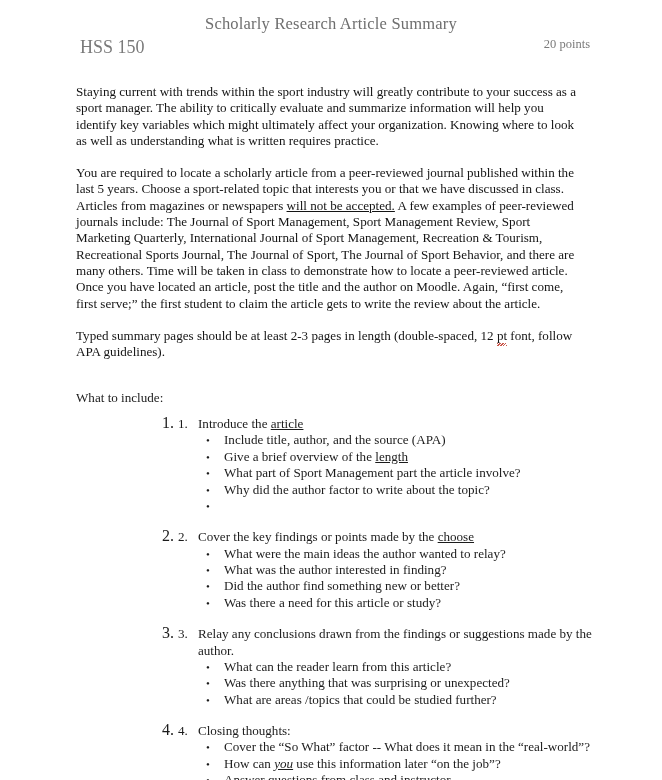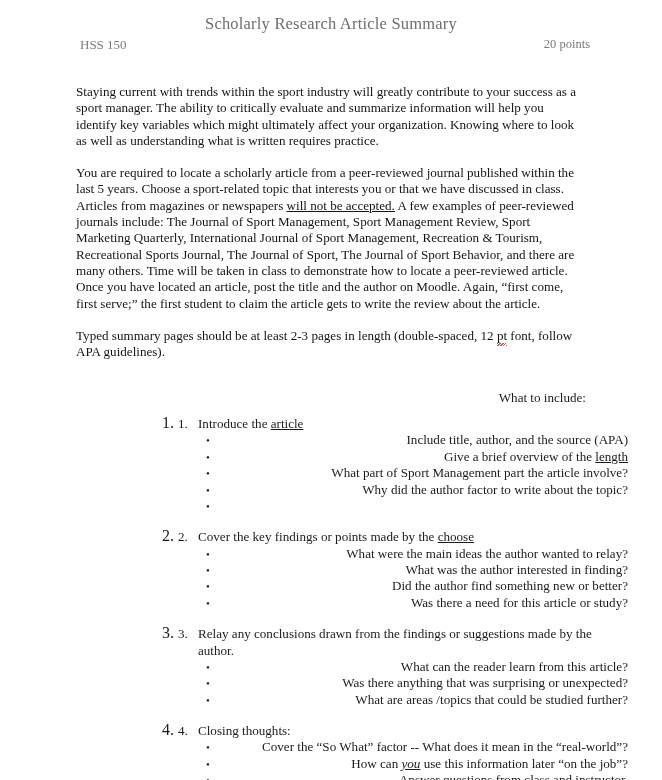--- a/index.html
+++ b/index.html
@@ -31,21 +31,21 @@
     text-align: center;
     font-size: 16.5px;
     letter-spacing: 0.2px;
     color: #6e6e6e;
     font-weight: 400;
   }
   .course-code {
     position: absolute;
     left: 80px;
     top: 37px;
-    font-size: 13px;
+    font-size: 18px;
     color: #7a7a7a;
   }
   .points {
     position: absolute;
     right: 72px;
     top: 37px;
     font-size: 12.5px;
     color: #7a7a7a;
     margin-left: 7px;
   }
@@ -85,21 +85,20 @@
       repeating-linear-gradient(135deg,
         #c0392b 0px, #c0392b 1px,
         transparent 1px, transparent 2px);
     opacity: 0.85;
   }
 
   .whatinclude {
     margin: 0;
     font-size: 13.1px;
     line-height: 16.3px;
-    text-align: right;
   }
 
   
   .numlist {
     position: absolute;
     left: 138px;
     top: 398px;
     width: 450px;
   }
   .num-item { margin-bottom: 13px; }
@@ -129,21 +128,21 @@
     line-height: 16.4px;
     padding-left: 28px;
   }
   .bullet-dot {
     flex: 0 0 18px;
     width: 18px;
     font-size: 11px;
     line-height: 16.4px;
     text-align: left;
   }
-  .bullet-text { flex: 1 1 auto; text-align: right; }
+  .bullet-text { flex: 1 1 auto; }
 </style>
 </head>
 <body>
 
 <div class="page">
 
   <div class="doc-title">Scholarly Research Article Summary</div>
   <div class="course-code">HSS 150</div>
   <div class="points">20 points</div>
 

